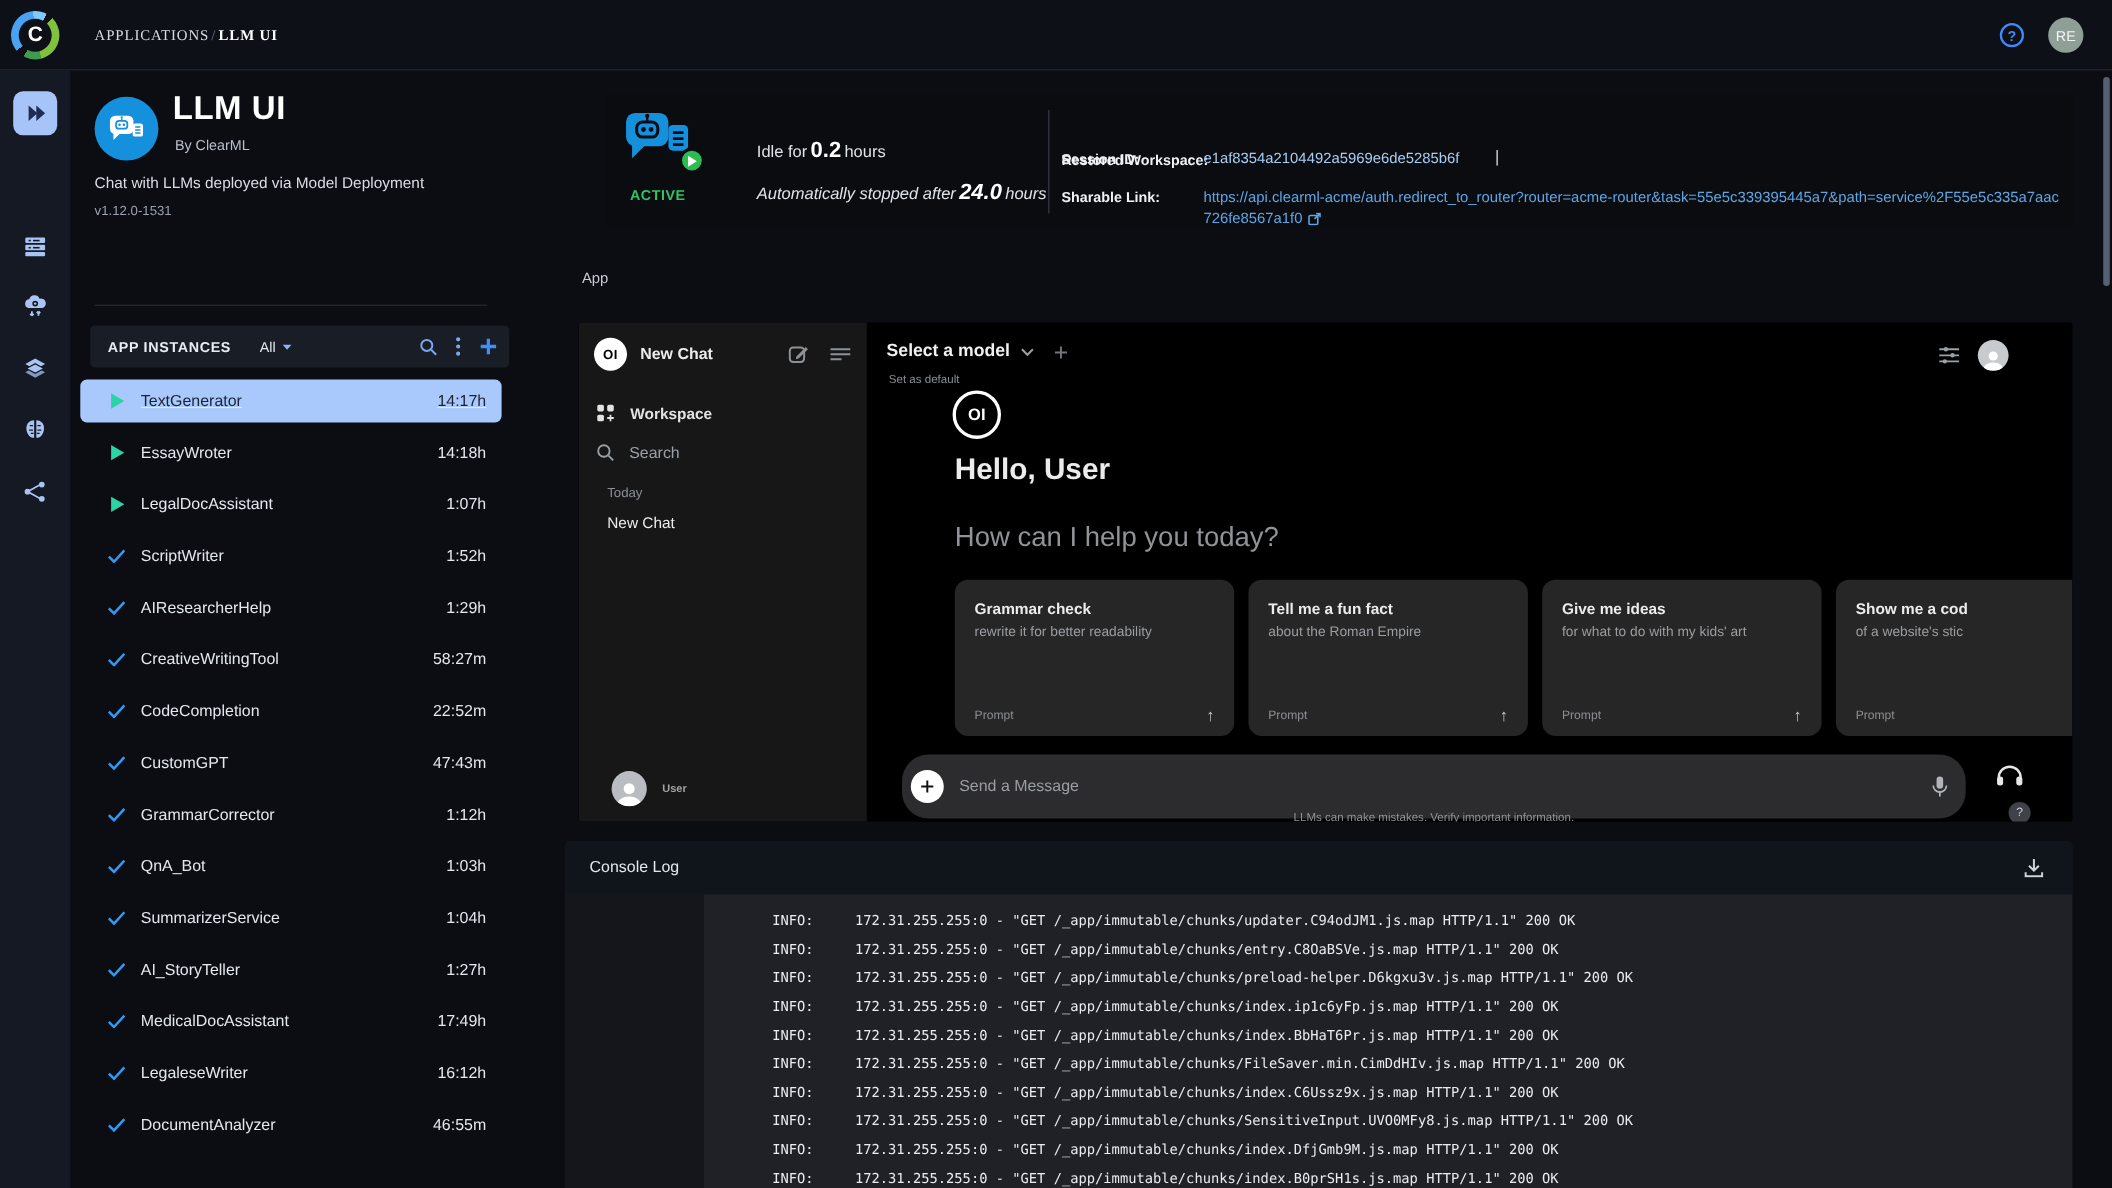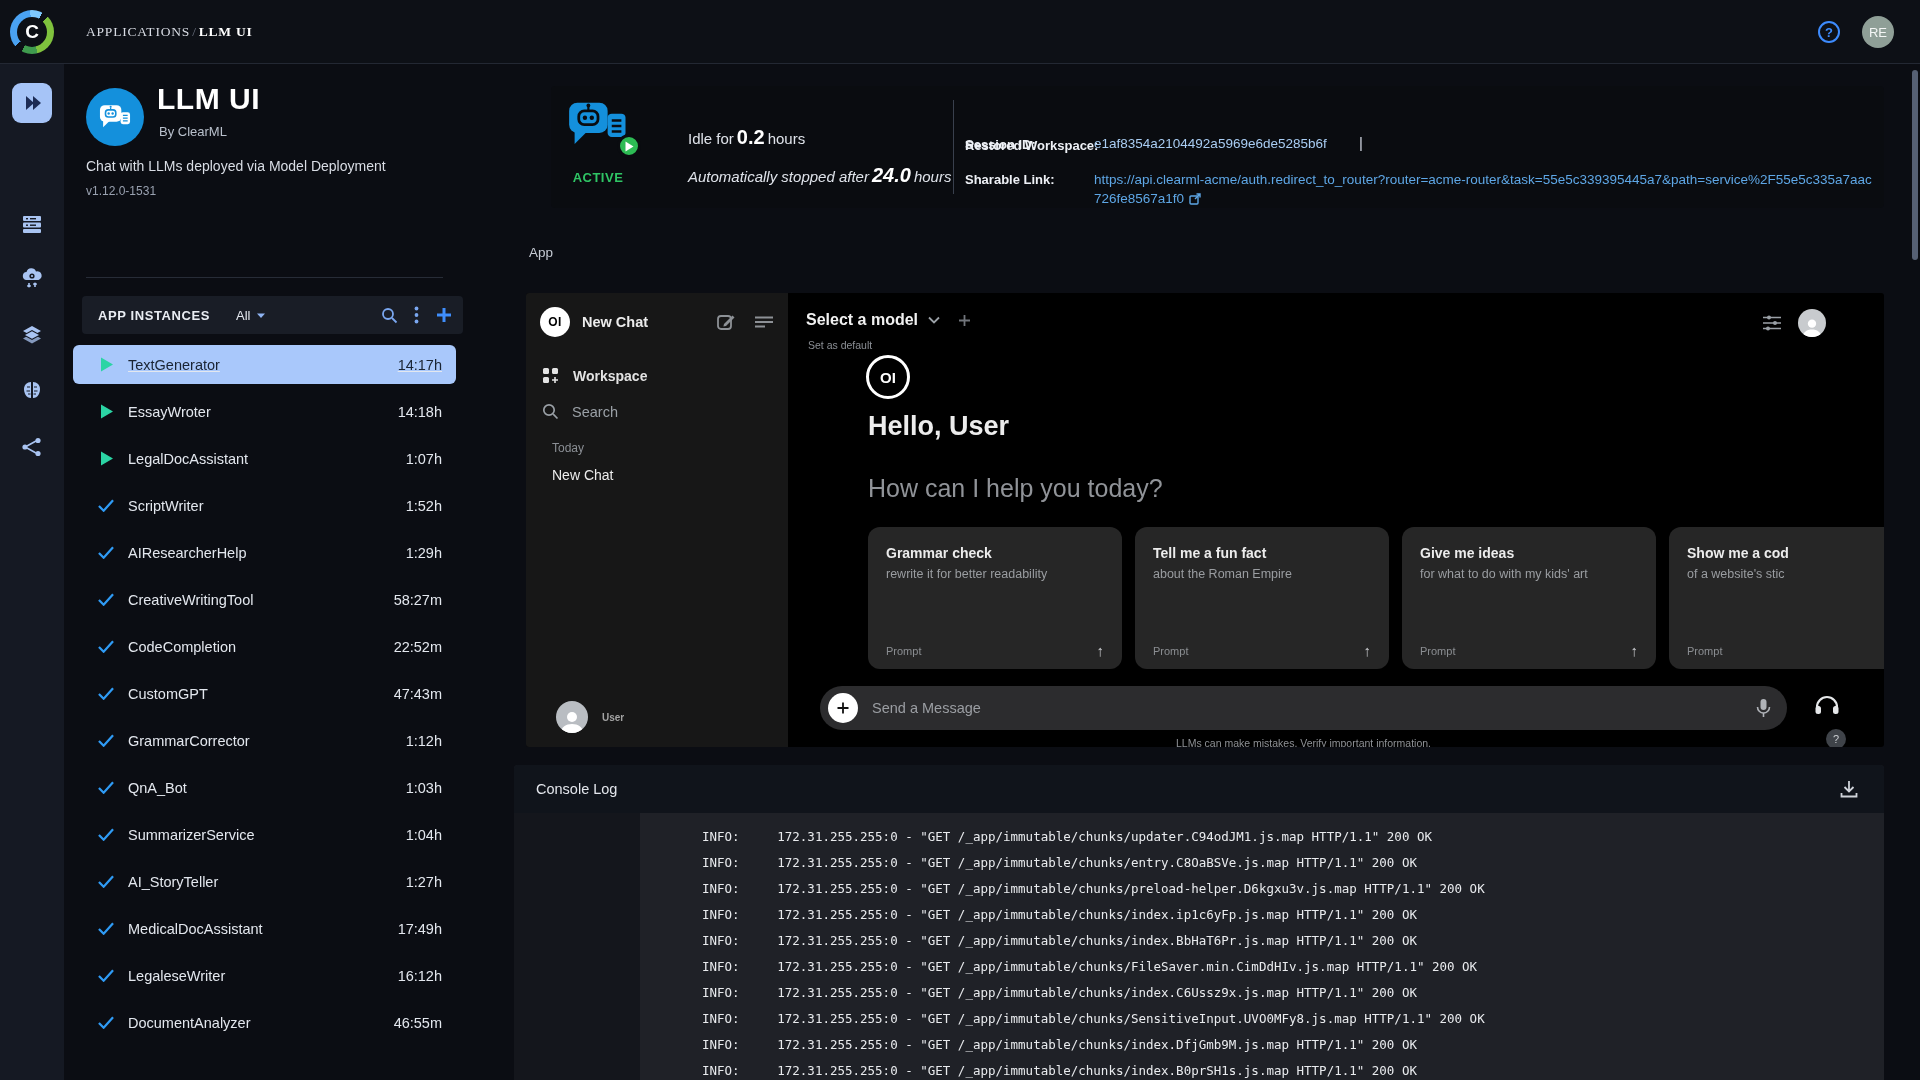--- a/index.html
+++ b/index.html
@@ -94,21 +94,21 @@
   #greet-logo { position:absolute; left:78px; top:62px; width:44px; height:44px; border-radius:50%; background:#000; border:3px solid #fff; color:#fff; font-weight:bold; font-size:15px; display:flex; align-items:center; justify-content:center; }
   #greeting { position:absolute; left:80px; top:118px; font-size:27px; font-weight:bold; color:#ececec; }
   #greeting-sub { position:absolute; left:80px; top:153px; font-size:25px; color:#909398;margin-top:28px; }
   #suggested-row { position:absolute; left:82px; top:210px; display:flex; align-items:center; gap:2px; font-size:12px; color:#8b5cf6;margin-top:36px; }
   #cards-row { position:absolute; left:80px; top:234px; display:flex; gap:13px; width:1200px; }
   .sugg-card { width:254px; height:142px; background:#262626; border-radius:12px; padding:18px 16px 12px 18px; position:relative; flex:none; cursor:pointer; }
   .sugg-title { font-size:14px; font-weight:bold; color:#ececec; }
   .sugg-sub { margin-top:6px; font-size:12.5px; color:#9a9da1; }
   .sugg-foot { position:absolute; left:18px; bottom:12px; font-size:11px; color:#8b8e92; }
   .sugg-arrow { position:absolute; right:18px; bottom:10px; font-size:15px; color:#c6c8cb; }
-  #input-pill { position:absolute; left:32px; top:393px; width:967px; height:44px; background:#2c2c2e; border-radius:24px; display:flex; align-items:center; }
+  #input-pill { position:absolute; left:32px; top:393px; width:967px; height:58px; background:#2c2c2e; border-radius:24px; display:flex; align-items:center; }
   #input-plus { width:30px; height:30px; border-radius:50%; background:#fff; margin-left:8px; flex:none; display:flex; align-items:center; justify-content:center; }
   #chat-input { flex:1; background:transparent; border:none; outline:none; color:#e8e8e8; font-size:14.5px; margin-left:14px; font-family:"Liberation Sans", sans-serif; }
   #chat-input::placeholder { color:#9b9ea3; }
   #mic-btn { margin-right:16px; }
   #headset-btn { position:absolute; left:1026px; top:400px; }
   #disclaimer { position:absolute; left:32px; top:444px; width:967px; text-align:center; font-size:10.5px; color:#8e9196; }
   #chat-help { position:absolute; left:1038px; top:436px; width:20px; height:20px; border-radius:50%; background:#3f4349; color:#c9ccd0; font-size:11px; display:flex; align-items:center; justify-content:center; }
 
   
   #console-panel { position:absolute; left:514px; top:765px; width:1370px; height:315px; border-radius:4px 4px 0 0; overflow:hidden; background:#1f2127; }

